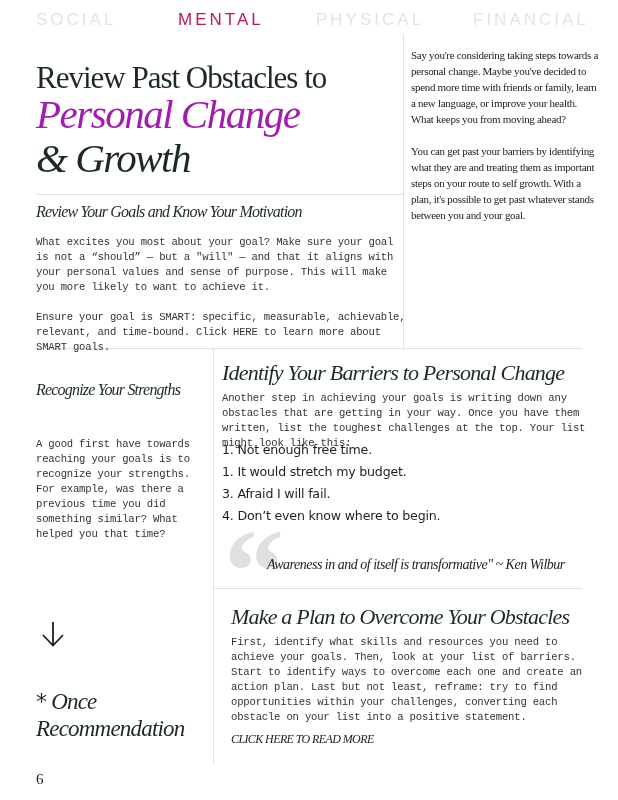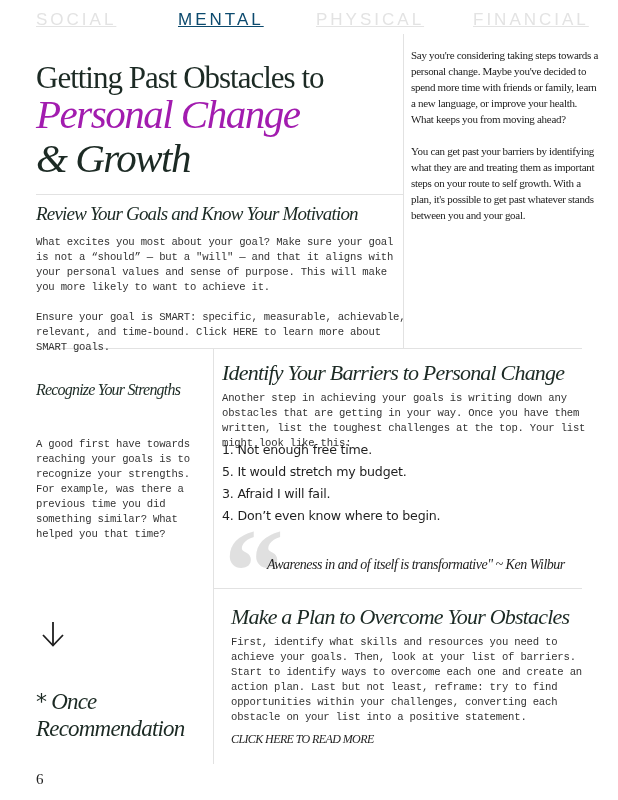--- a/index.html
+++ b/index.html
@@ -7,23 +7,23 @@
     body { position: relative; font-family: "DejaVu Sans", sans-serif; color: #2b2b2b; }
 
     .abs { position: absolute; }
 
     
     .nav { top: 10px; left: 0; width: 618px; height: 24px; }
     .nav-item {
       position: absolute; top: 0;
       font-family: "Liberation Sans", sans-serif;
       font-size: 17px; letter-spacing: 3px;
-      color: #e3e3e3; font-weight: normal; text-decoration: underline;
+      color: #e3e3e3; font-weight: normal;
     }
-    .nav-item.active { color: #0c4a6e; }
+    .nav-item.active { color: #be185d; }
 
     .serif { font-family: "Liberation Serif", serif; }
 
     
     .title-line1 {
       left: 36px; top: 60px;
       font-size: 31px; letter-spacing: -1px; color: #1c2a24;
     }
     .title-line2 {
       left: 36px; top: 92px; font-size: 41px; font-style: italic;
@@ -49,21 +49,21 @@
     
     .h-italic {
       font-family: "Liberation Serif", serif; font-style: italic;
       color: #1c2a24; letter-spacing: -0.8px; white-space: nowrap;
     }
     .body-sans {
       font-family: Liberation Mono, monospace; font-size: 10.6px;
       line-height: 15px; color: #333; letter-spacing: -0.2px;
     }
 
-    .review-h { left: 36px; top: 203px; font-size: 19px; }
+    .review-h { left: 36px; top: 203px; font-size: 16px; }
     .review-body { left: 36px; top: 235px; width: 370px; }
     .review-body p + p { margin-top: 15px; }
 
     .strength-h { left: 36px; top: 378px; font-size: 16px; line-height: 24px; white-space: normal; width: 170px; }
     .strength-body { left: 36px; top: 437px; width: 176px; }
 
     .barriers-h { left: 222px; top: 360px; font-size: 22px; }
     .barriers-body { left: 222px; top: 391px; width: 375px; }
     .barriers-list { left: 222px; top: 439px; width: 375px; list-style: none; }
     .barriers-list li {
@@ -105,21 +105,21 @@
   <span class="nav-item" style="left:316px;">PHYSICAL</span>
   <span class="nav-item" style="left:473px;">FINANCIAL</span>
 </div>
 
 <div class="abs vline" style="left:403px; top:34px; height:314px;"></div>
 <div class="abs hline" style="left:36px; top:194px; width:367px;"></div>
 <div class="abs hline" style="left:36px; top:348px; width:546px;"></div>
 <div class="abs vline" style="left:213px; top:348px; height:416px;"></div>
 <div class="abs hline" style="left:214px; top:588px; width:368px;"></div>
 
-<div class="abs serif title-line1">Getting Past Obstacles to</div>
+<div class="abs serif title-line1">Review Past Obstacles to</div>
 <div class="abs serif title-line2">Personal Change</div>
 <div class="abs serif title-line3">&amp; Growth</div>
 
 <div class="abs serif intro">
   <p>Say you're considering taking steps towards a personal change. Maybe you've decided to spend more time with friends or family, learn a new language, or improve your health. What keeps you from moving ahead?</p>
   <p>You can get past your barriers by identifying what they are and treating them as important steps on your route to self growth. With a plan, it's possible to get past whatever stands between you and your goal.</p>
 </div>
 
 <div class="abs h-italic review-h">Review Your Goals and Know Your Motivation</div>
 <div class="abs body-sans review-body">
@@ -127,21 +127,21 @@
   <p>Ensure your goal is SMART: specific, measurable, achievable, relevant, and time-bound. Click HERE to learn more about SMART goals.</p>
 </div>
 
 <div class="abs h-italic strength-h">Recognize Your Strengths</div>
 <div class="abs body-sans strength-body">A good first have towards reaching your goals is to recognize your strengths. For example, was there a previous time you did something similar? What helped you that time?</div>
 
 <div class="abs h-italic barriers-h">Identify Your Barriers to Personal Change</div>
 <div class="abs body-sans barriers-body">Another step in achieving your goals is writing down any obstacles that are getting in your way. Once you have them written, list the toughest challenges at the top. Your list might look like this:</div>
 <ol class="abs barriers-list">
   <li>1. Not enough free time.</li>
-  <li>5. It would stretch my budget.</li>
+  <li>1. It would stretch my budget.</li>
   <li>3. Afraid I will fail.</li>
   <li>4. Don’t even know where to begin.</li>
 </ol>
 
 <div class="abs quote-mark">“</div>
 <div class="abs h-italic quote-text">Awareness in and of itself is transformative" ~ Ken Wilbur</div>
 
 <div class="abs h-italic plan-h">Make a Plan to Overcome Your Obstacles</div>
 <div class="abs body-sans plan-body">First, identify what skills and resources you need to achieve your goals. Then, look at your list of barriers. Start to identify ways to overcome each one and create an action plan. Last but not least, reframe: try to find opportunities within your challenges, converting each obstacle on your list into a positive statement.</div>
 <a class="abs read-more">CLICK HERE TO READ MORE</a>

